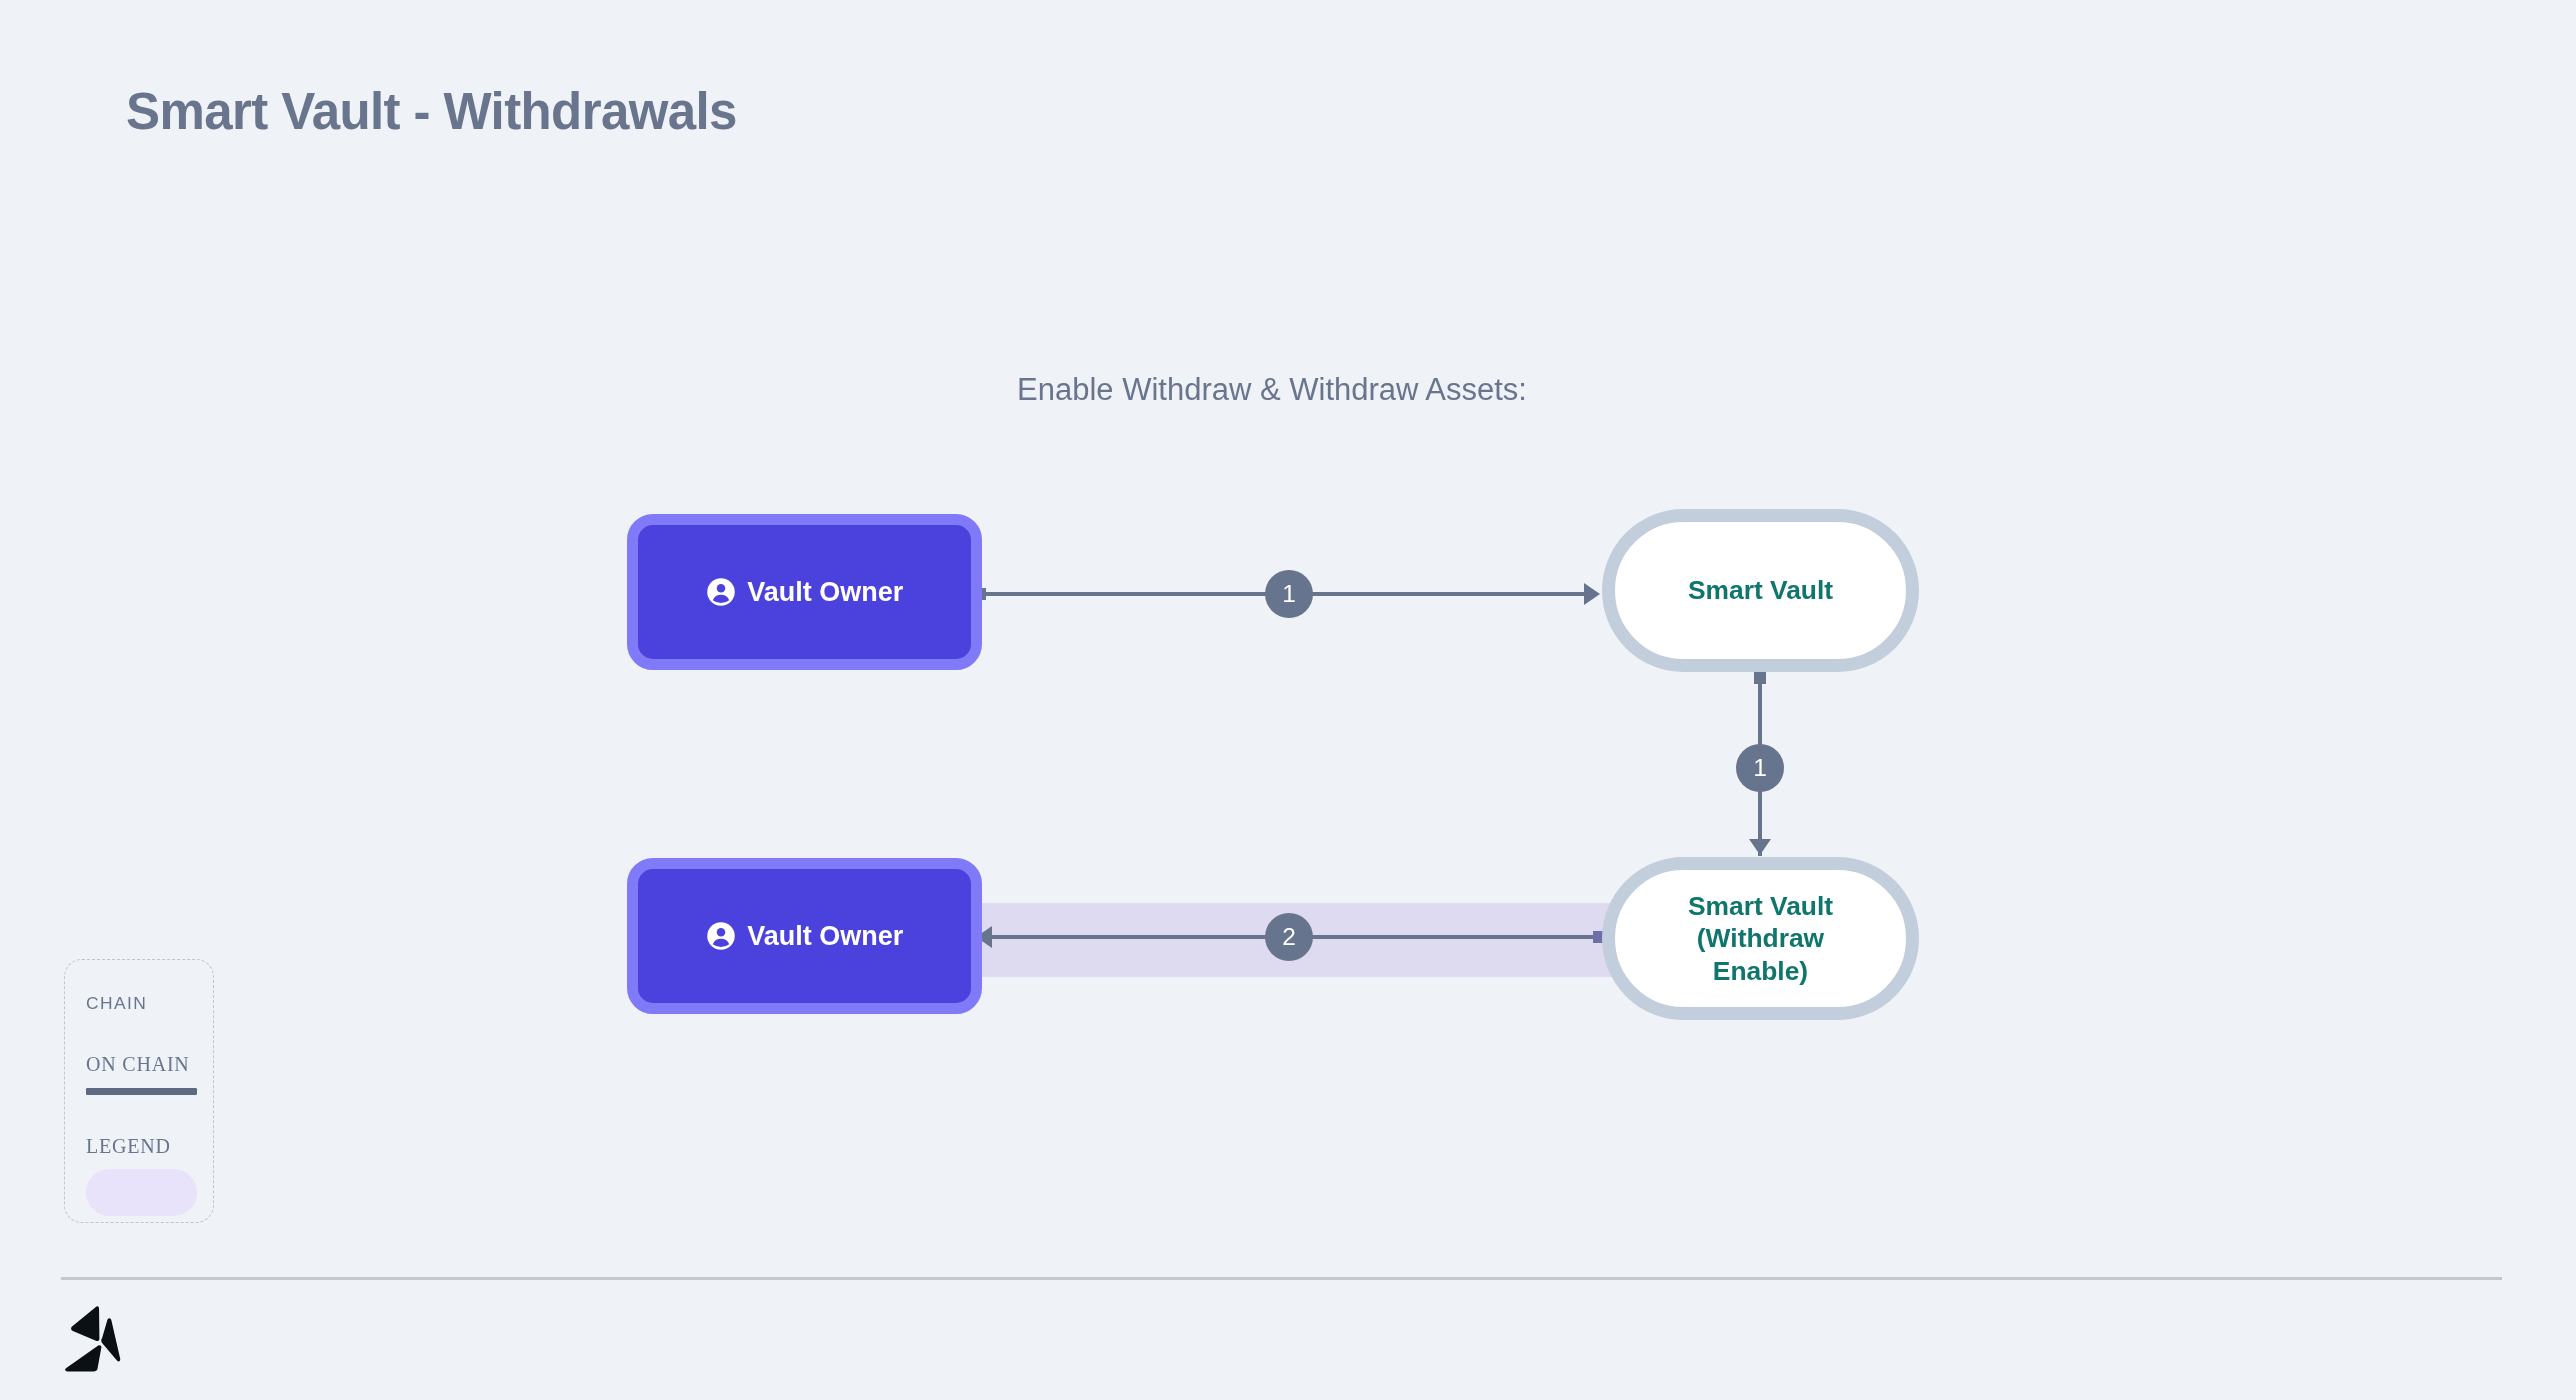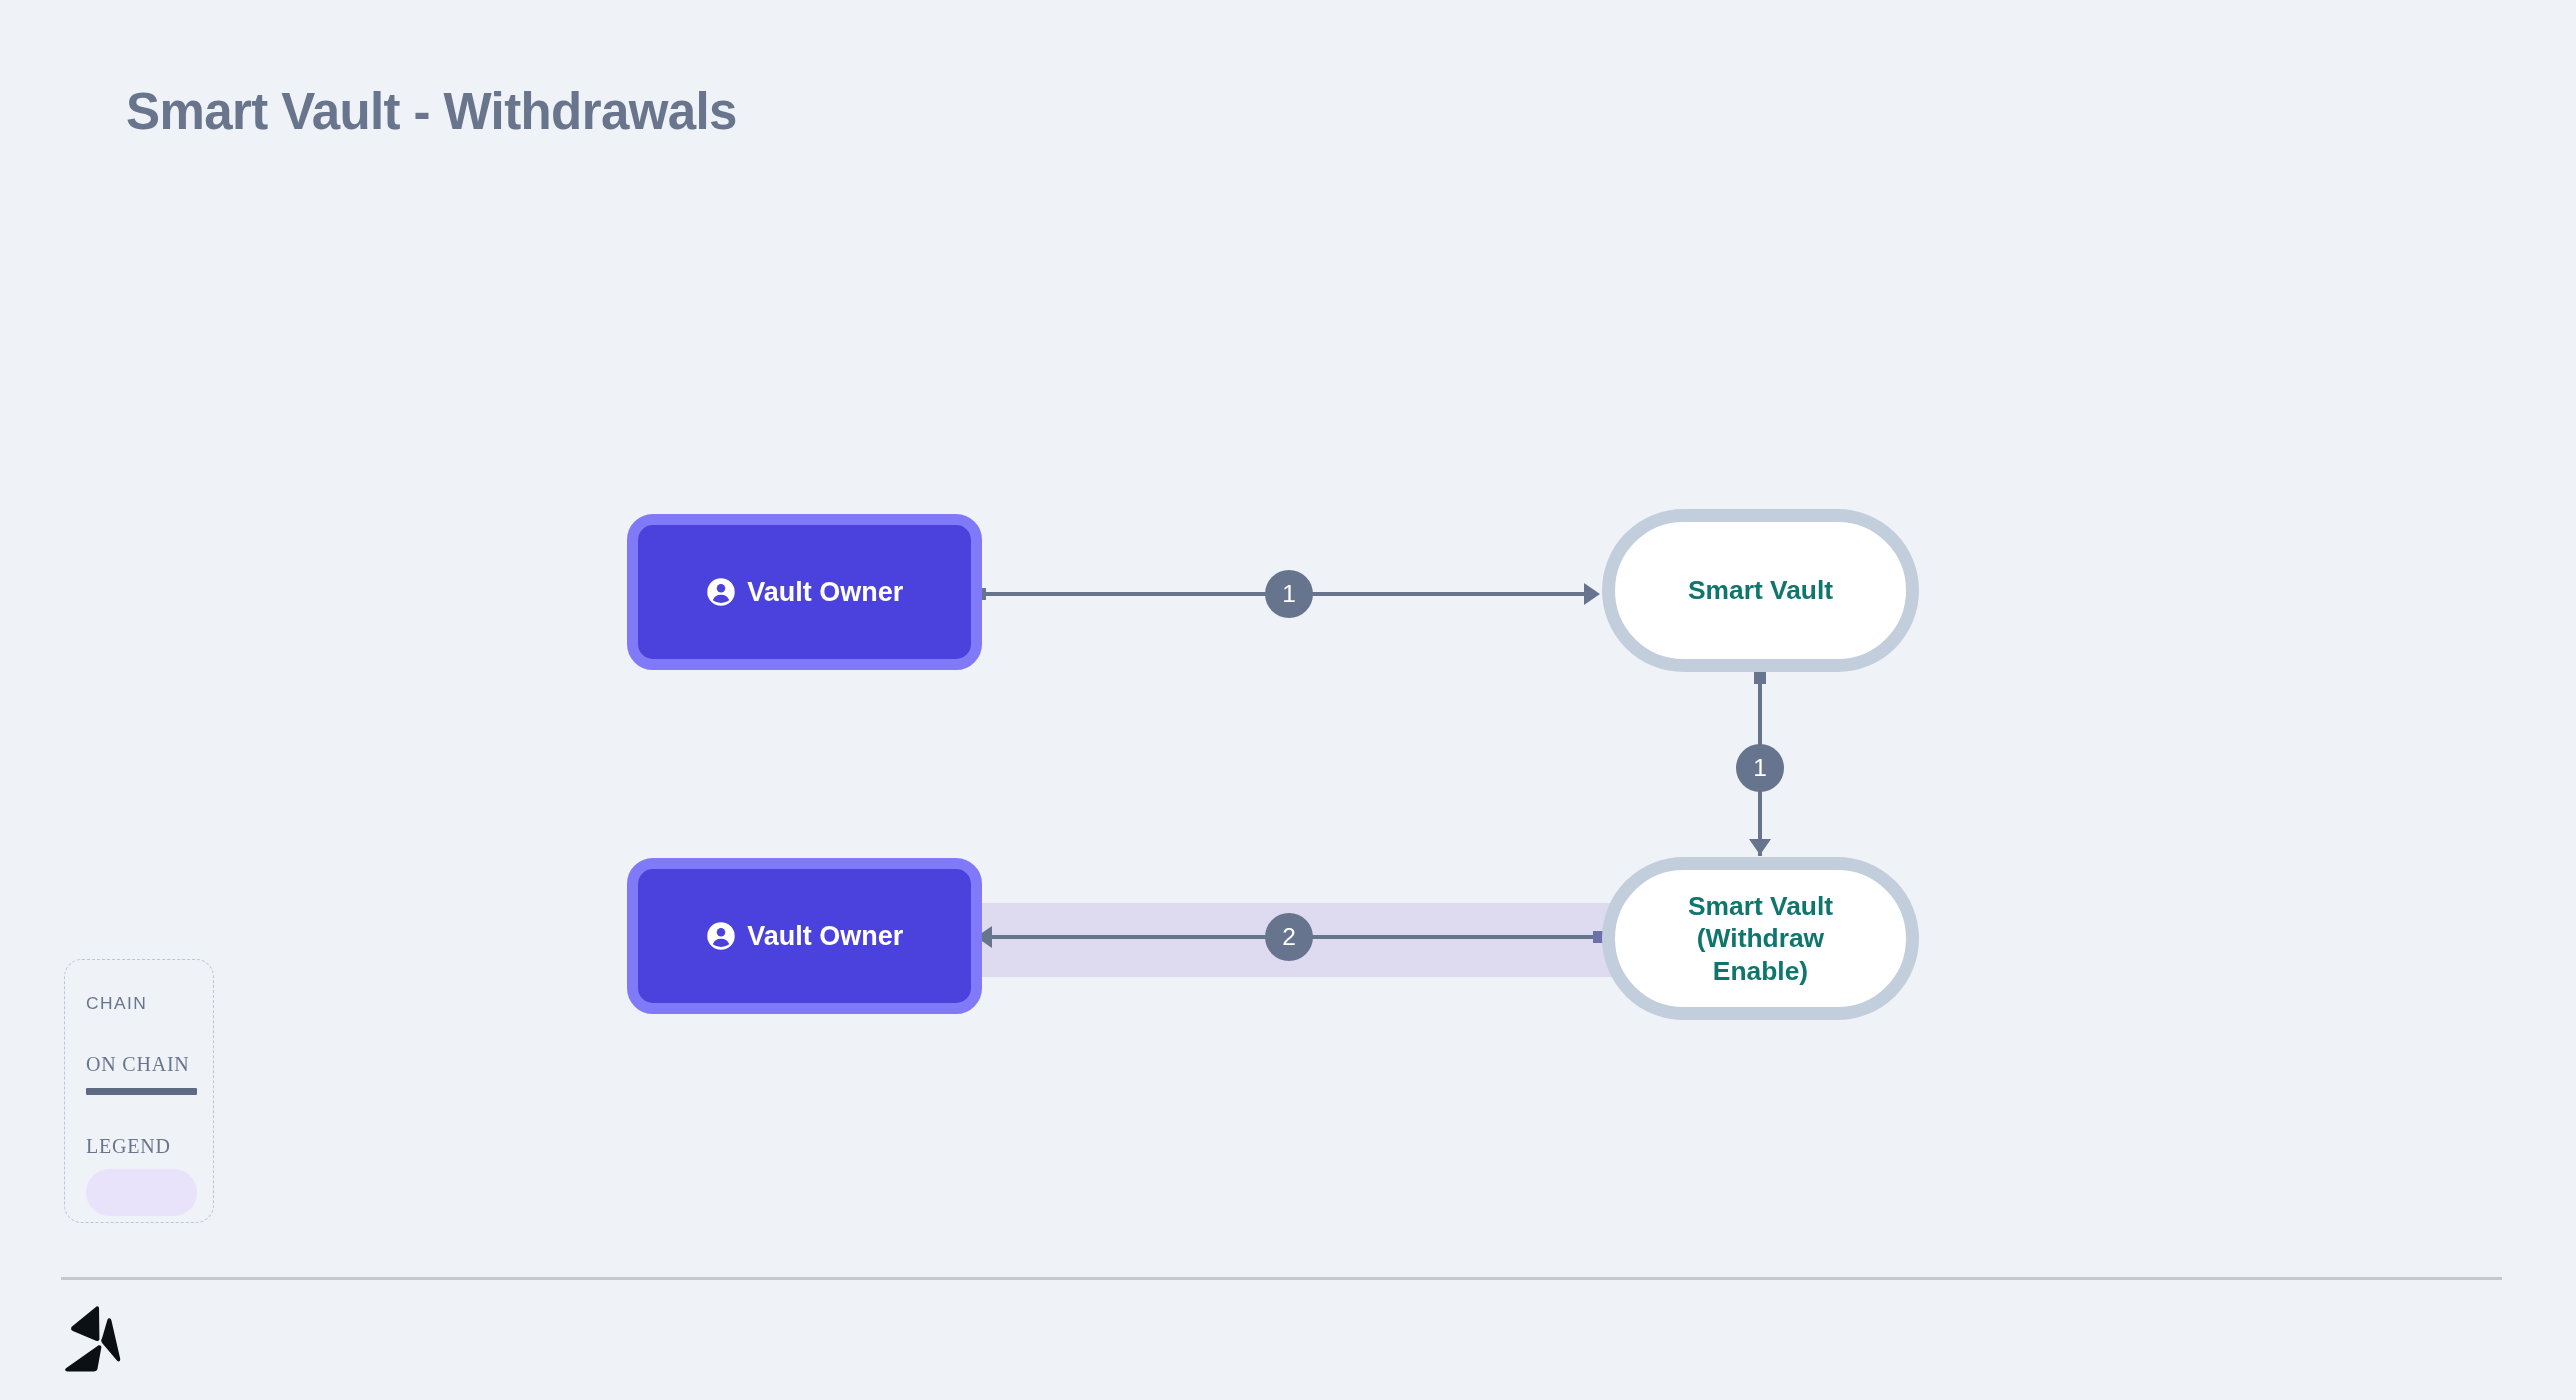--- a/index.html
+++ b/index.html
@@ -215,20 +215,21 @@
     height: 77px;
   }
 </style>
 </head>
 <body>
 
 <div id="canvas">
 
   <div class="page-title">Smart Vault - Withdrawals</div>
 
+  <div class="section-subtitle">Enable Withdraw &amp; Withdraw Assets:</div>
 
   <div class="handle" style="left:974px; top:588px;"></div>
   <div class="edge-line edge-h" style="left:984px; top:592px; width:604px;"></div>
   <div class="arrow-right" style="left:1584px; top:583px;"></div>
   <div class="step-badge" style="left:1265px; top:570px;">1</div>
 
   <div class="node node-actor" id="node-owner-1">
     <div class="node-inner">
       <svg class="account-icon" viewBox="0 0 24 24">
         <circle cx="12" cy="12" r="11" fill="#ffffff"></circle>

